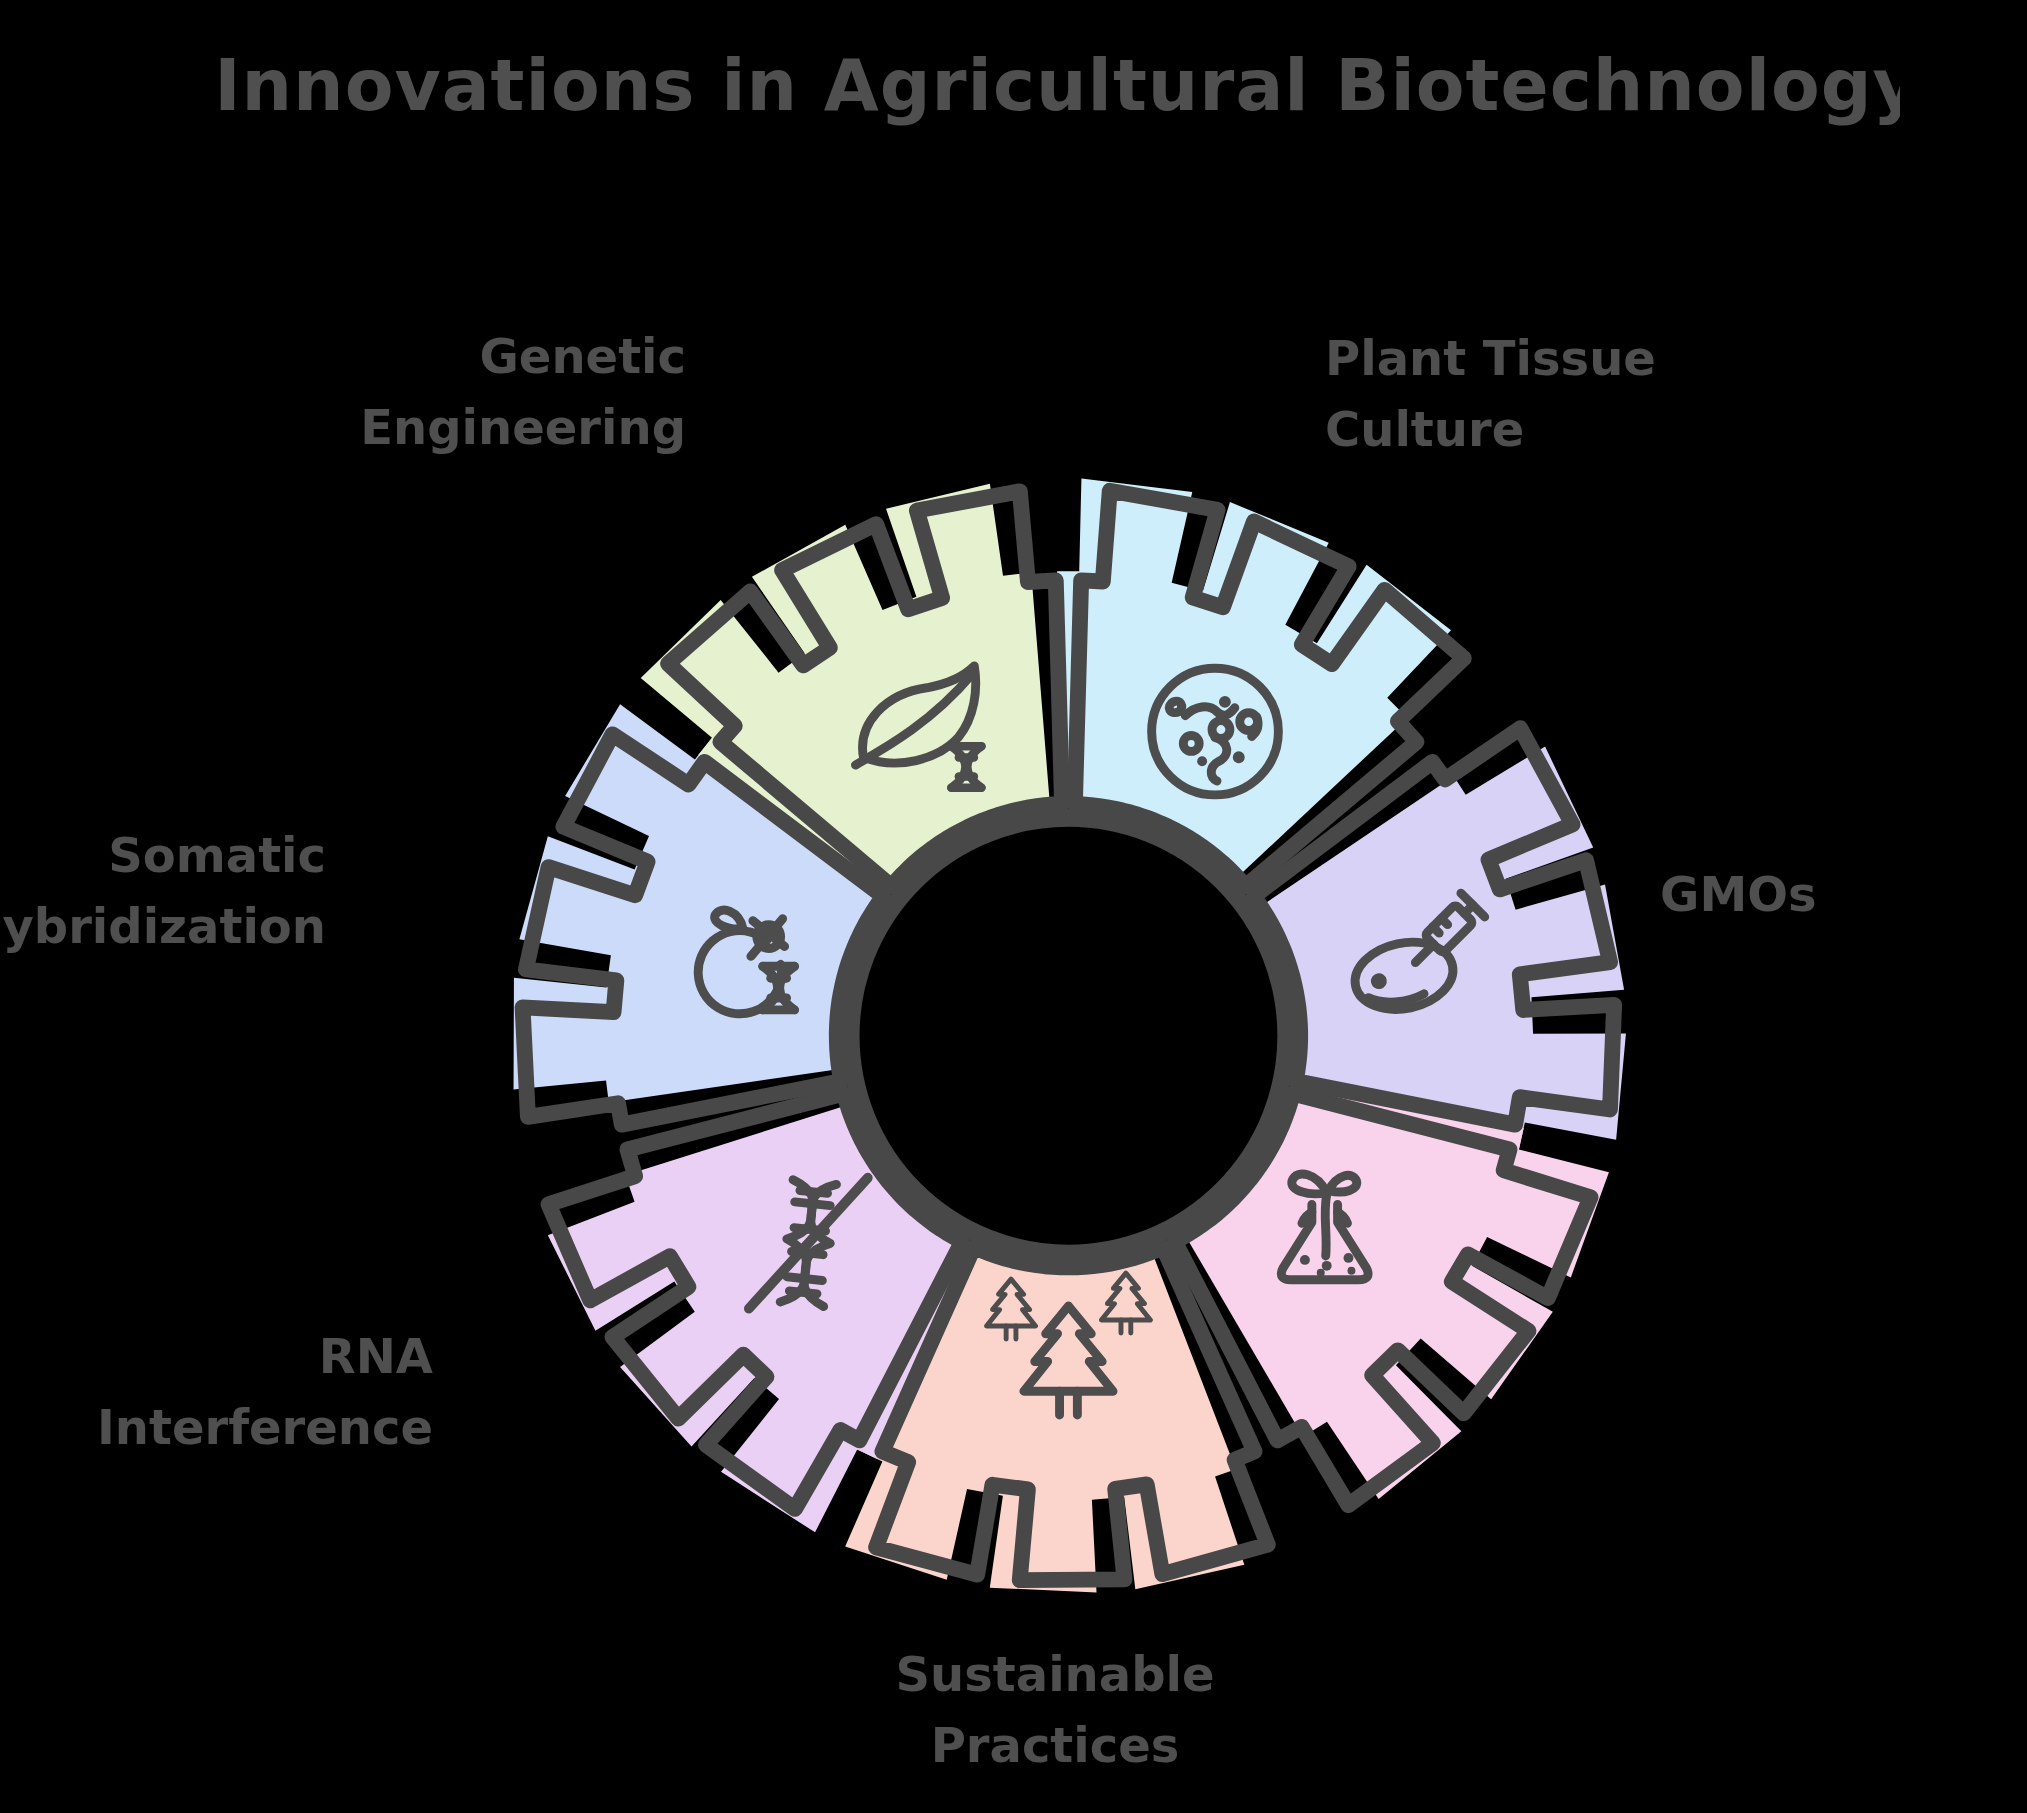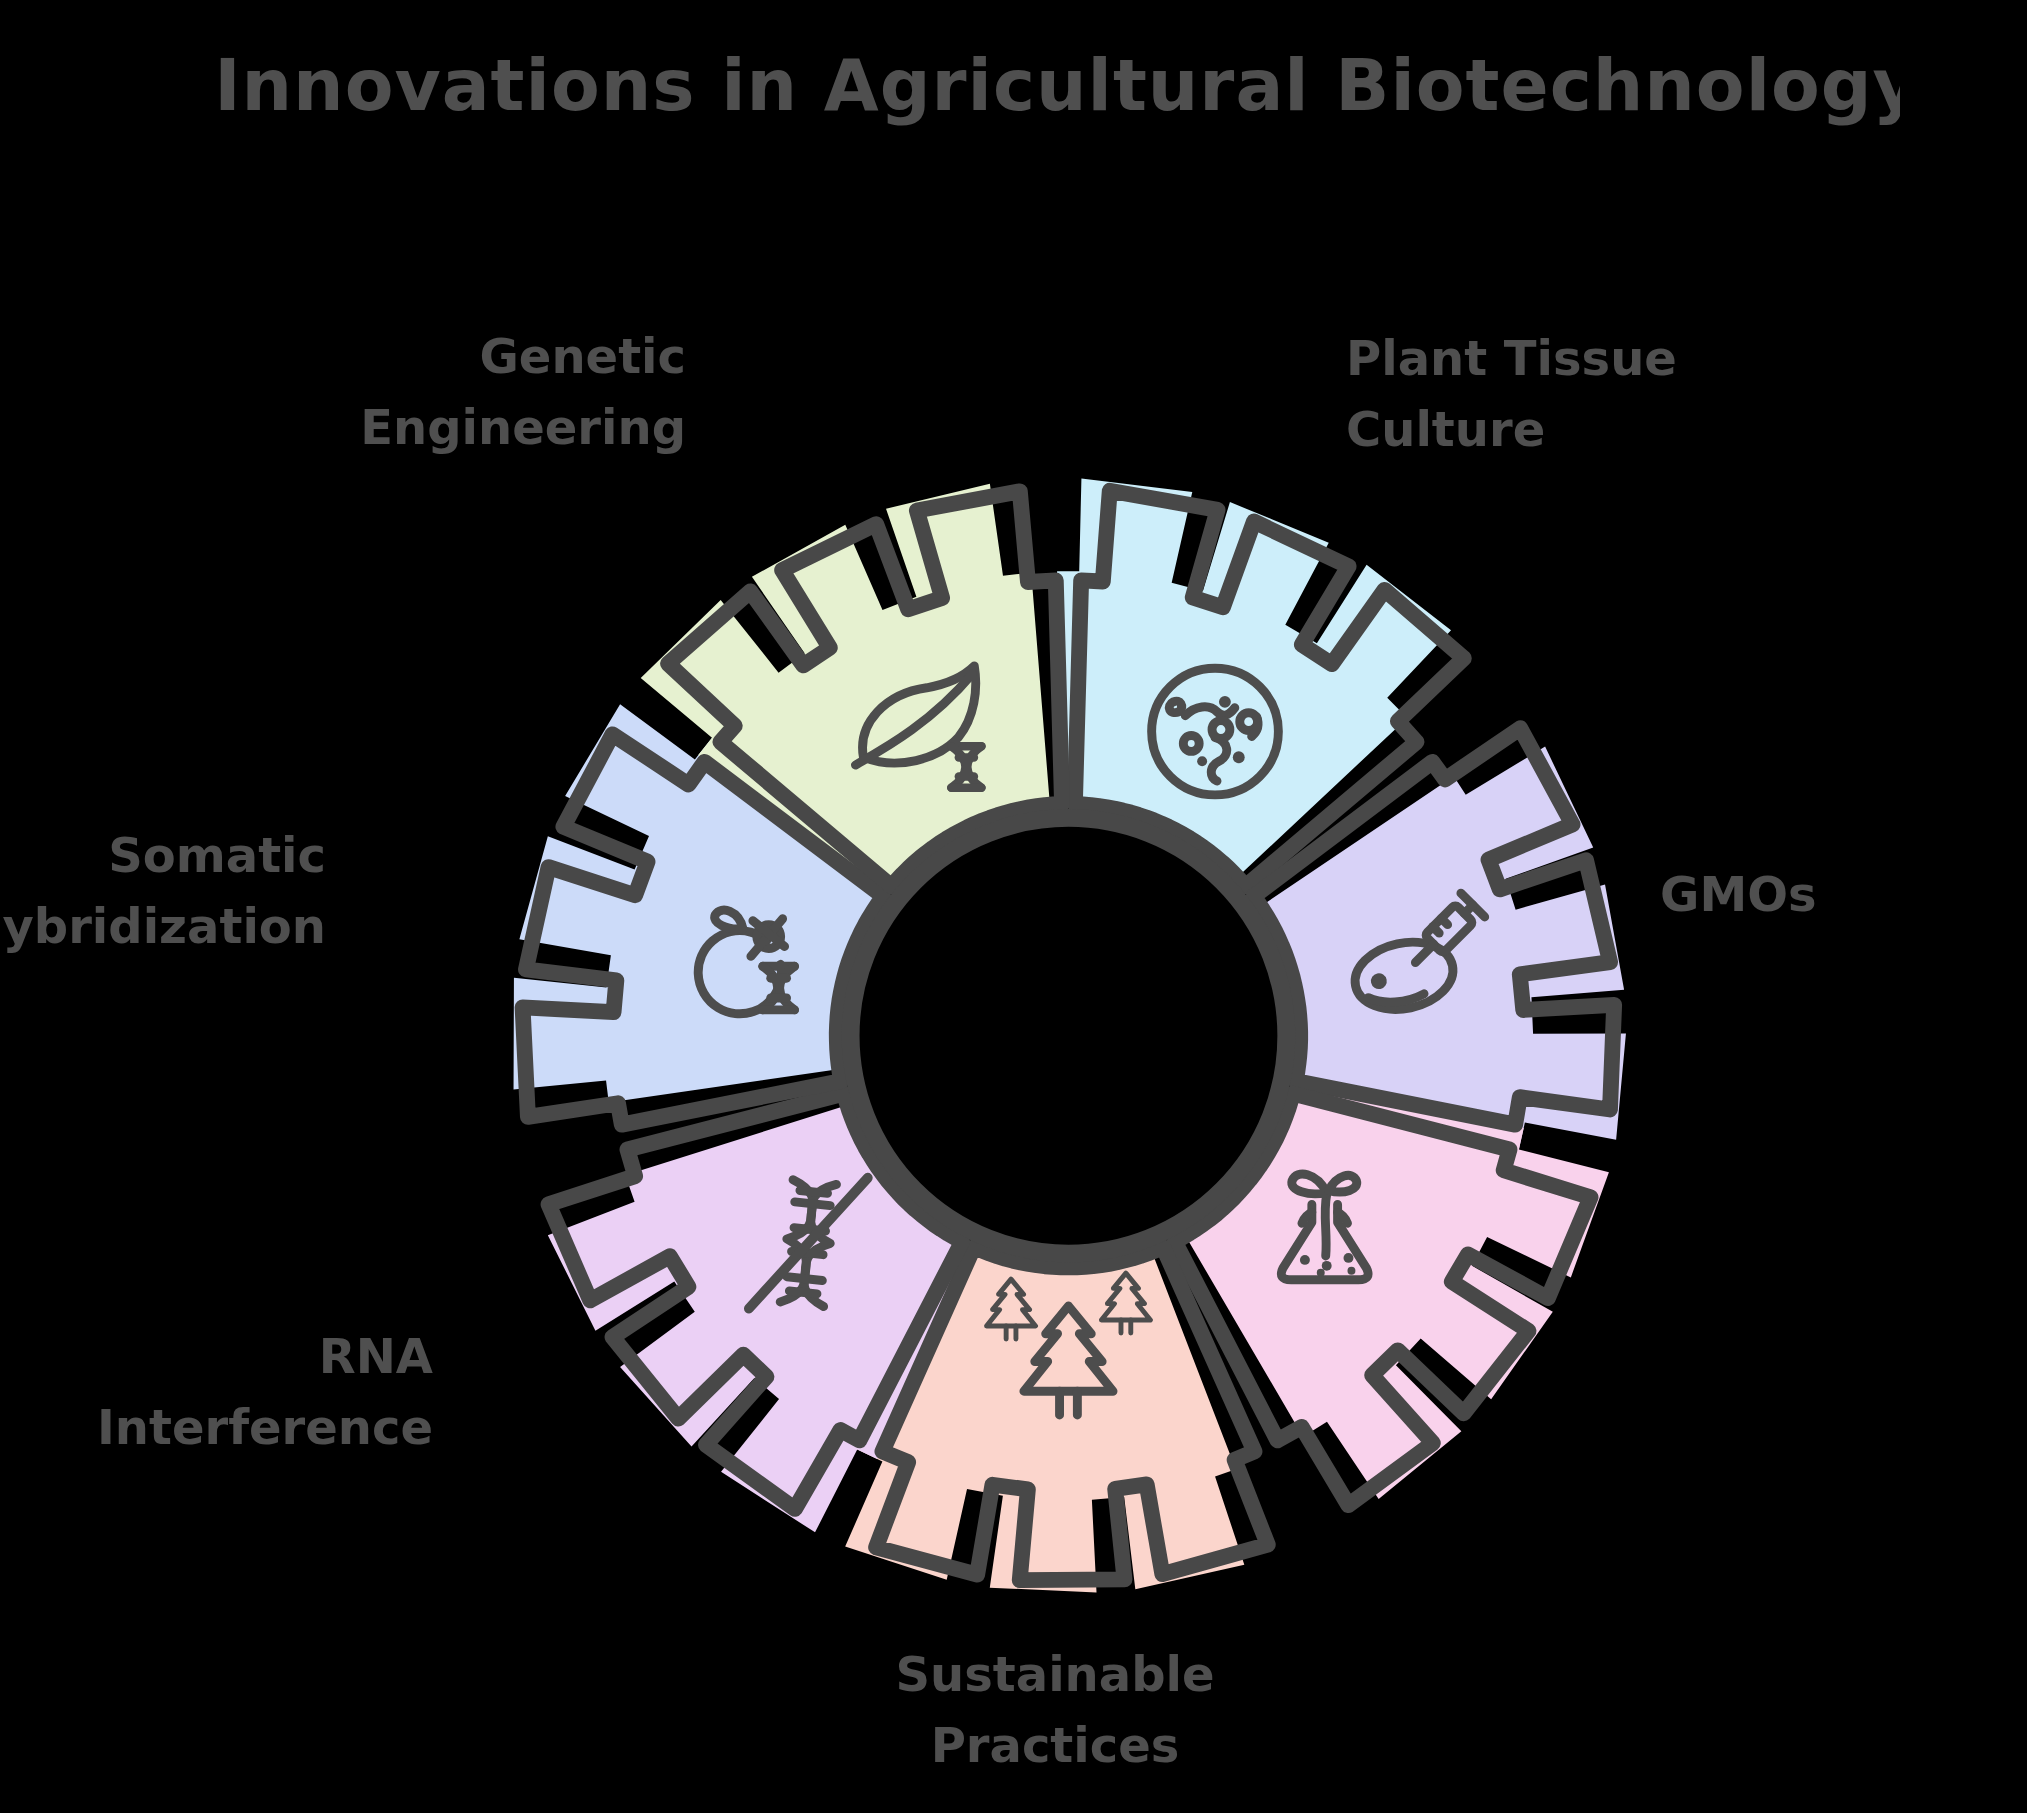--- a/index.html
+++ b/index.html
@@ -3,21 +3,21 @@
 <meta charset="utf-8">
 <style>
   html,body{margin:0;padding:0;background:#000;}
   .canvas{position:relative;width:1900px;height:1814px;background:#000;overflow:hidden;
           font-family:"DejaVu Sans",sans-serif;}
   #gear-svg{position:absolute;left:0;top:0;}
   .title{position:absolute;left:1067px;top:44px;transform:translateX(-50%);
          font-size:71px;font-weight:bold;letter-spacing:1px;color:#4f4f4f;white-space:nowrap;}
   .label{position:absolute;font-size:48px;line-height:71px;font-weight:bold;color:#4f4f4f;
          white-space:pre-line;}
-  #lbl-plant{left:1325px;top:323px;text-align:left;margin-left:21px;}
+  #lbl-plant{left:1325px;top:323px;text-align:left;}
   #lbl-gmos{left:1660px;top:859px;text-align:right;}
   #lbl-agro{left:1572px;top:1321px;text-align:left;}
   #lbl-sust{left:1055px;top:1639px;transform:translateX(-50%);text-align:center;}
   #lbl-rna{right:1467px;top:1321px;text-align:right;}
   #lbl-som{right:1574px;top:820px;text-align:right;}
   #lbl-gen{right:1214px;top:321px;text-align:right;}
   .icon{stroke:#4d4d4d;stroke-width:9;fill:none;stroke-linecap:round;stroke-linejoin:round;}
   .icon .fdot{fill:#4d4d4d;stroke:none;}
   .seg-outline{fill:none;stroke:#484848;stroke-width:16;stroke-linejoin:round;stroke-linecap:round;}
 </style>

